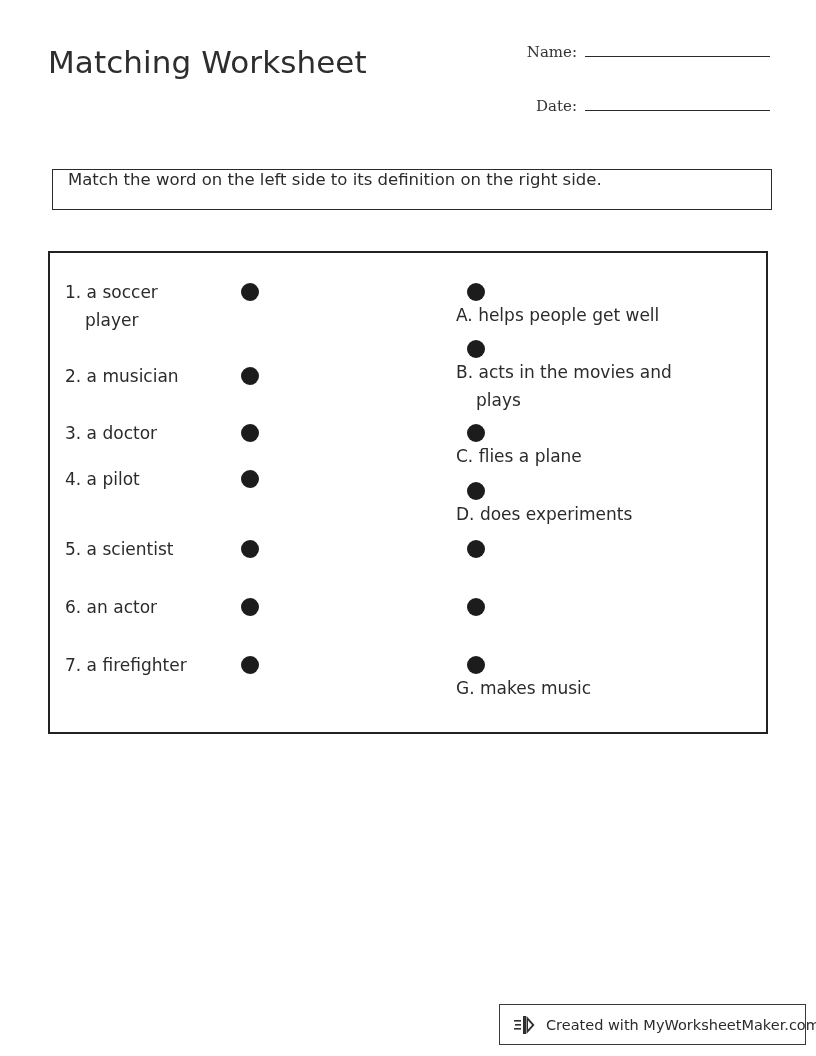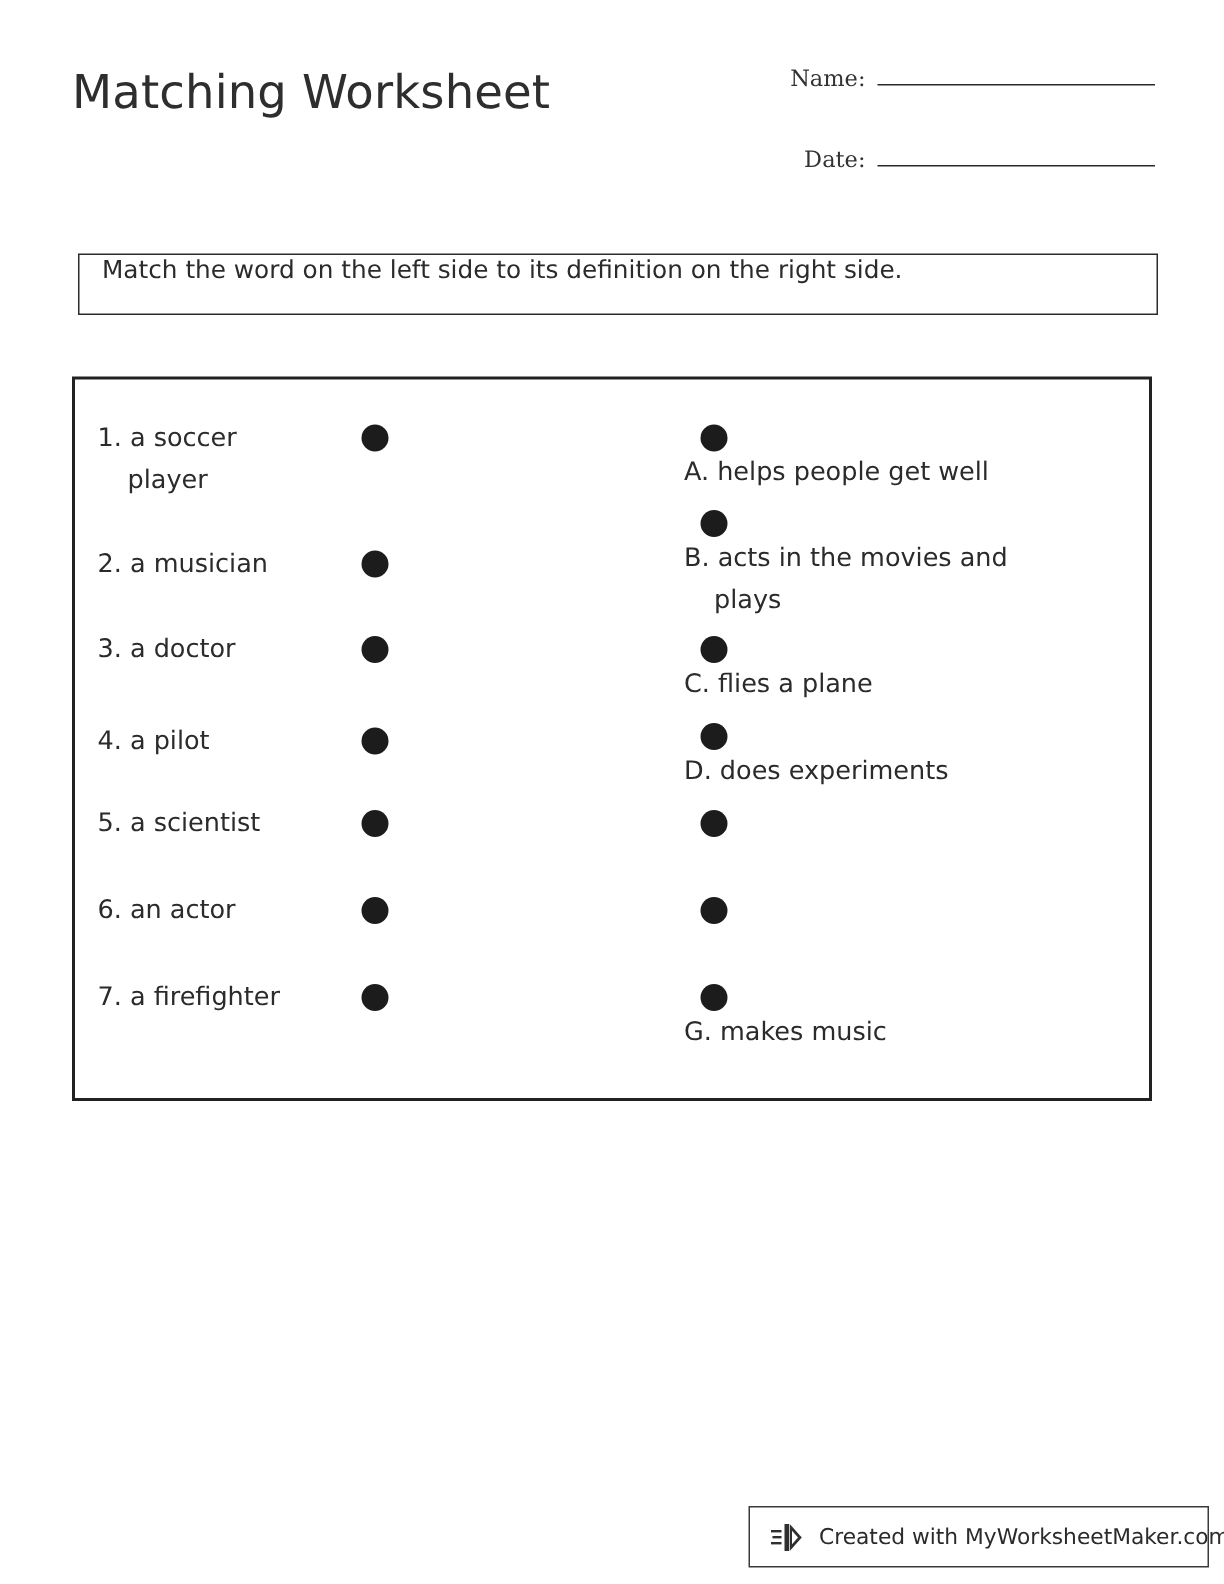--- a/index.html
+++ b/index.html
@@ -175,21 +175,21 @@
       <span class="dot left-dot"></span>
     </div>
     <div class="row" style="top:109px">
       <span class="term-text">2. a musician</span>
       <span class="dot left-dot"></span>
     </div>
     <div class="row" style="top:166px">
       <span class="term-text">3. a doctor</span>
       <span class="dot left-dot"></span>
     </div>
-    <div class="row" style="top:227px">
+    <div class="row" style="top:212px">
       <span class="term-text">4. a pilot</span>
       <span class="dot left-dot"></span>
     </div>
     <div class="row" style="top:282px">
       <span class="term-text">5. a scientist</span>
       <span class="dot left-dot"></span>
     </div>
     <div class="row" style="top:340px">
       <span class="term-text">6. an actor</span>
       <span class="dot left-dot"></span>

